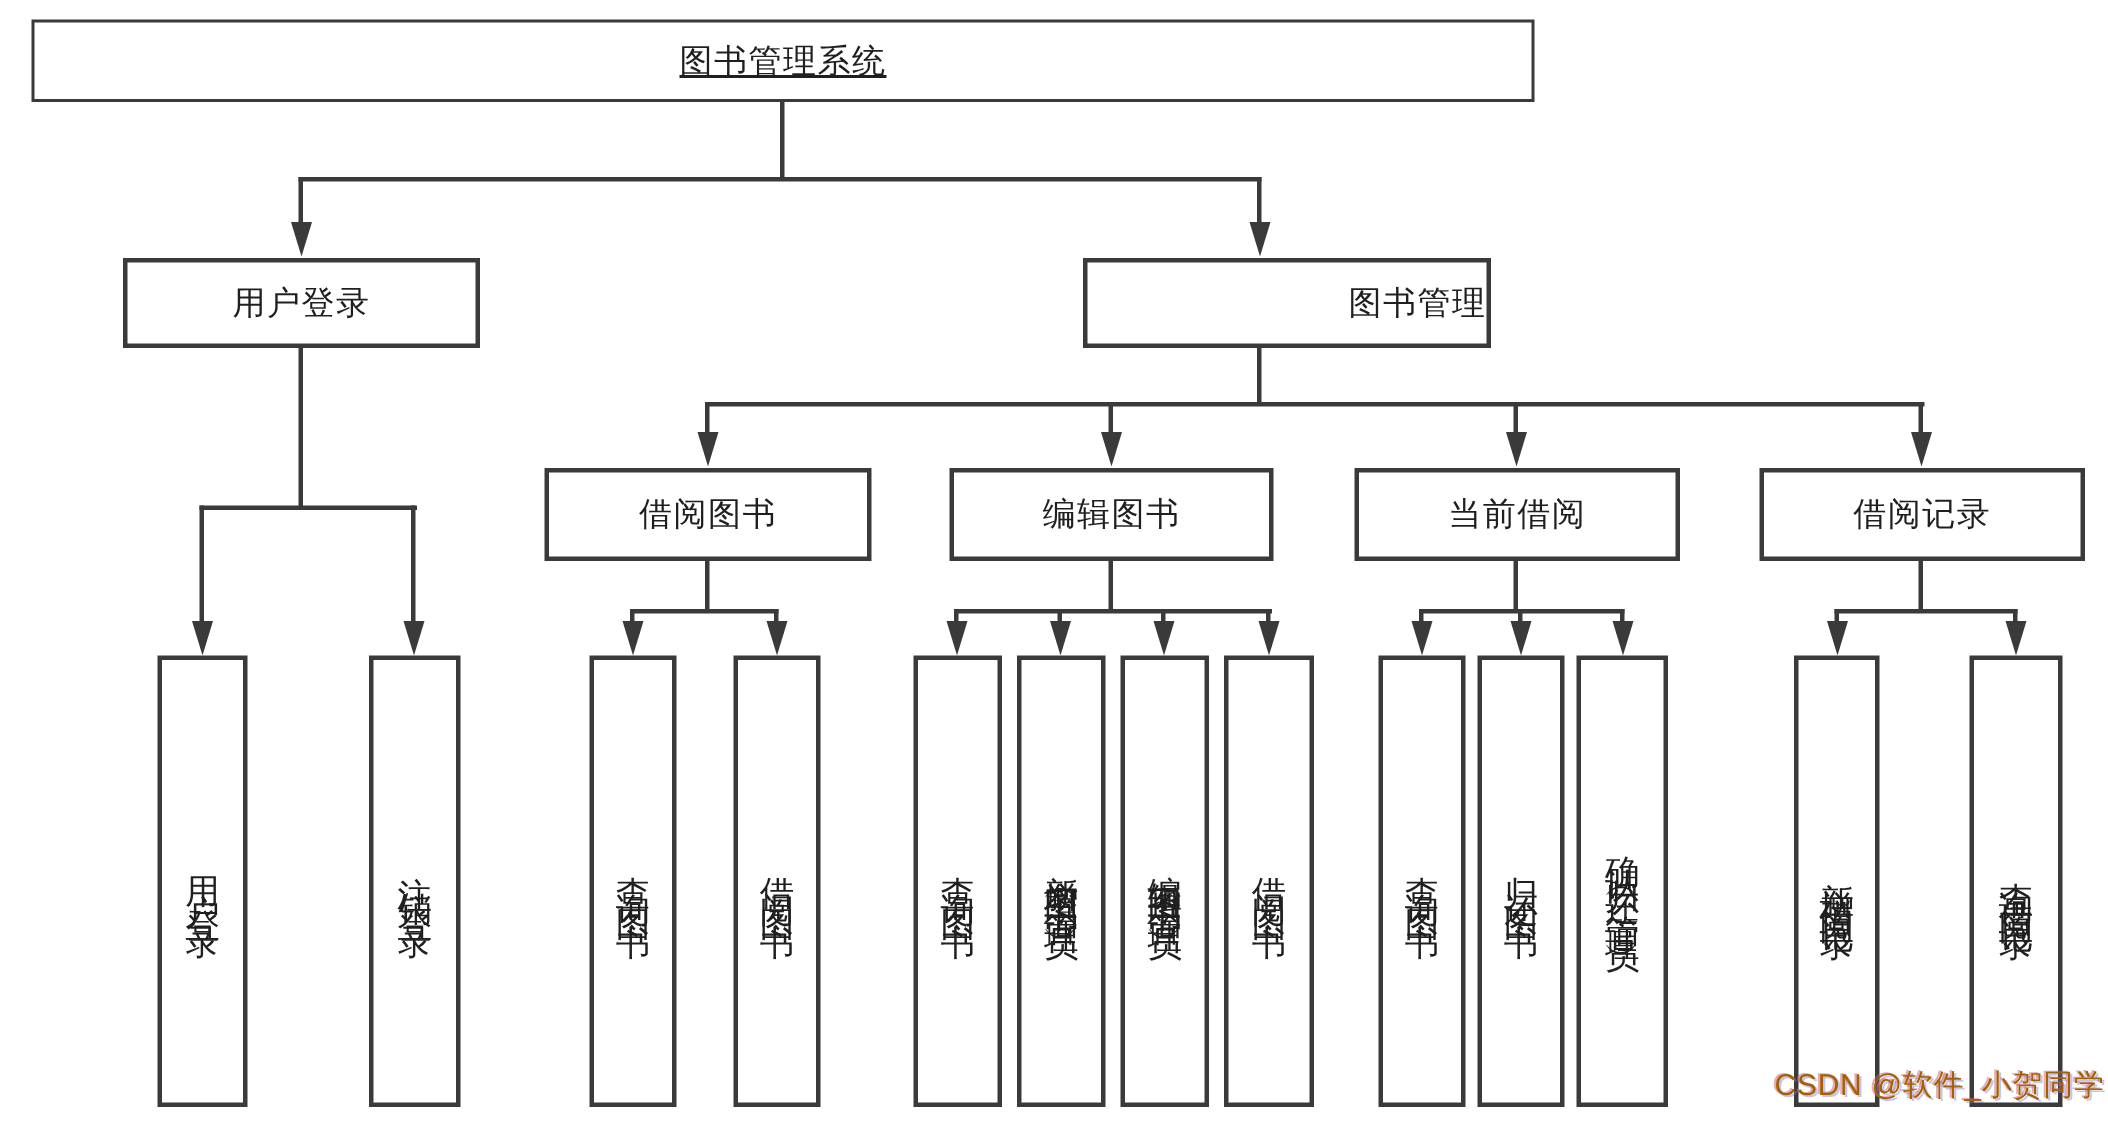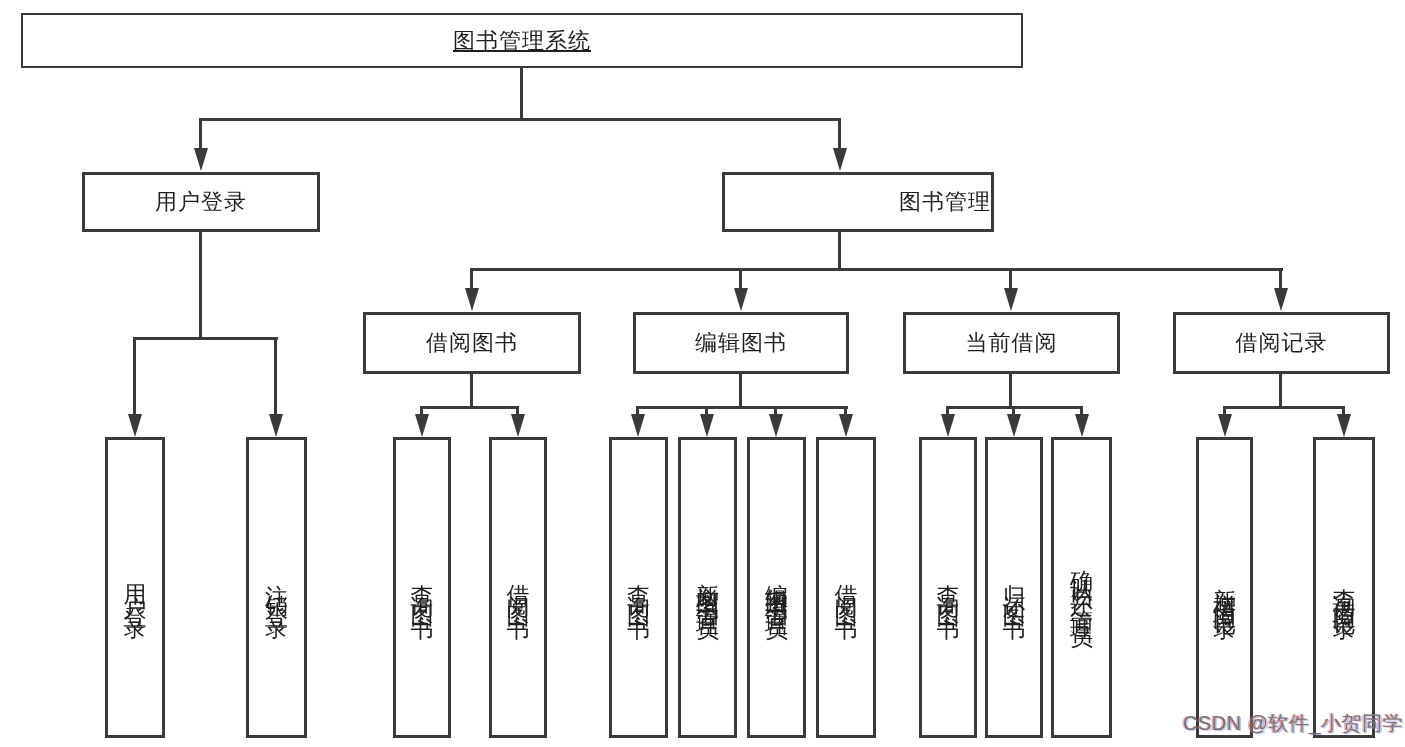--- a/index.html
+++ b/index.html
@@ -45,21 +45,21 @@
   .ahead{
     position:absolute;width:0;height:0;
     border-left:7px solid transparent;
     border-right:7px solid transparent;
     border-top:23px solid #3a3a3a;
   }
   .watermark{
     position:absolute;
     left:1183px;top:710px;
     font-size:20px;
-    color:#737373;
+    color:#a16207;
     letter-spacing:0.5px;
     text-shadow:-1.5px -0.5px 0 rgba(225,100,100,0.55), 1.5px 1px 0 rgba(110,130,225,0.45);
     white-space:nowrap;
   }
 </style>
 </head>
 <body>
 
 <div id="canvas">
 

